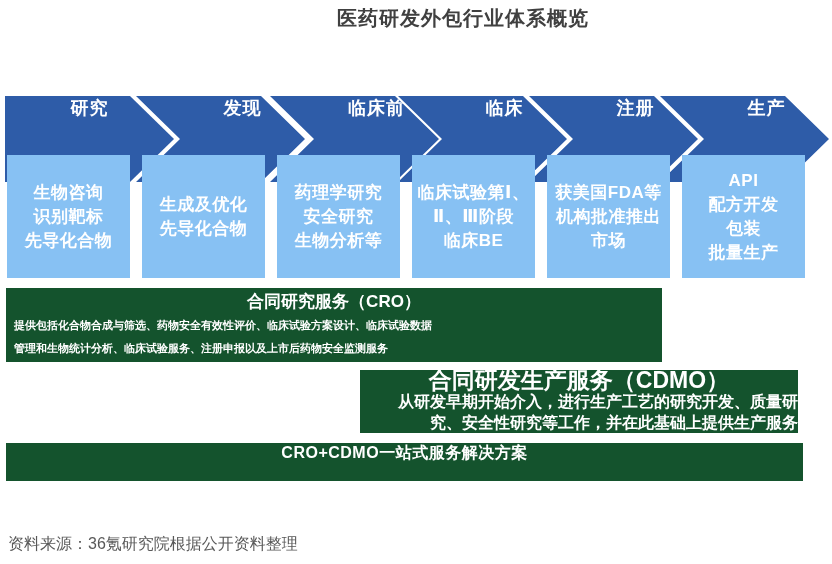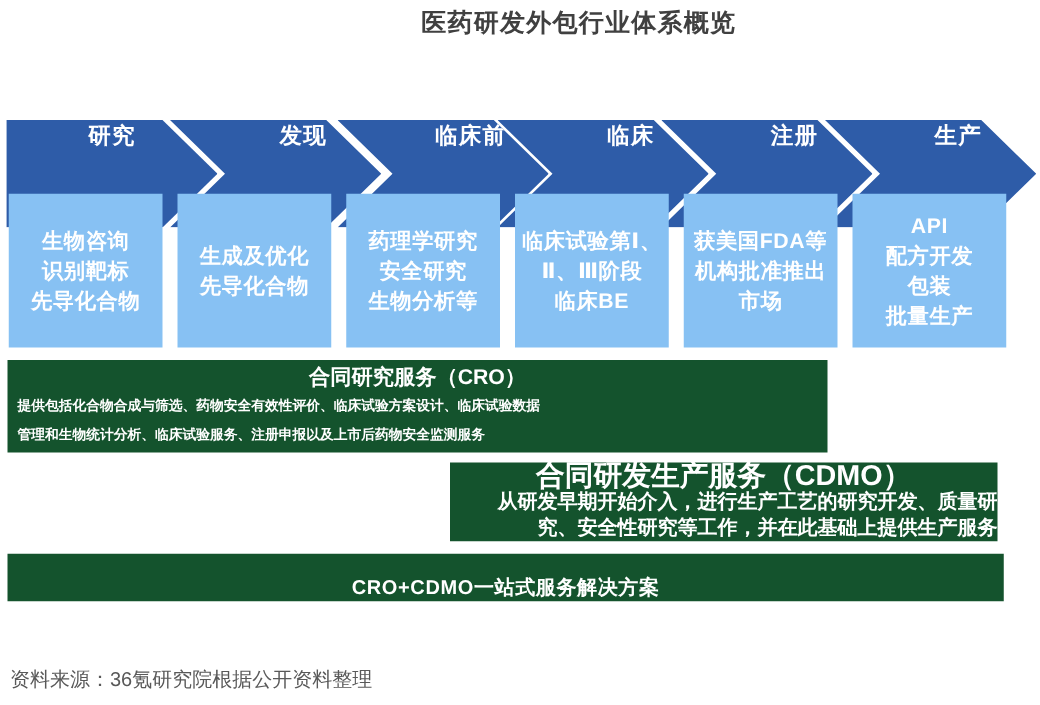--- a/index.html
+++ b/index.html
@@ -39,21 +39,21 @@
     box-sizing:border-box;
   }
   .cro-bar{left:6px;top:288px;width:656px;height:74px;padding-top:2px;}
   .cro-title{text-align:center;font-size:17px;line-height:24px;}
   .cro-line{text-align:left;font-size:11px;line-height:23px;padding:0 8px;white-space:nowrap;}
   .cdmo-bar{left:360px;top:370px;width:438px;height:63px;}
   .cdmo-title{text-align:center;font-size:23px;line-height:21px;}
   .cdmo-line{text-align:right;font-size:16px;line-height:21px;white-space:nowrap;}
   .combo-bar{
     left:6px;top:443px;width:797px;height:38px;
-    display:flex;align-items:flex-end;justify-content:center;
+    display:flex;align-items:flex-start;justify-content:center;
     font-size:16px;letter-spacing:0.5px;
   }
   .source-note{
     position:absolute;left:8px;top:534px;font-size:16px;color:#595959;font-weight:normal;
   }
 </style>
 </head>
 <body>
 
 <div class="canvas">

